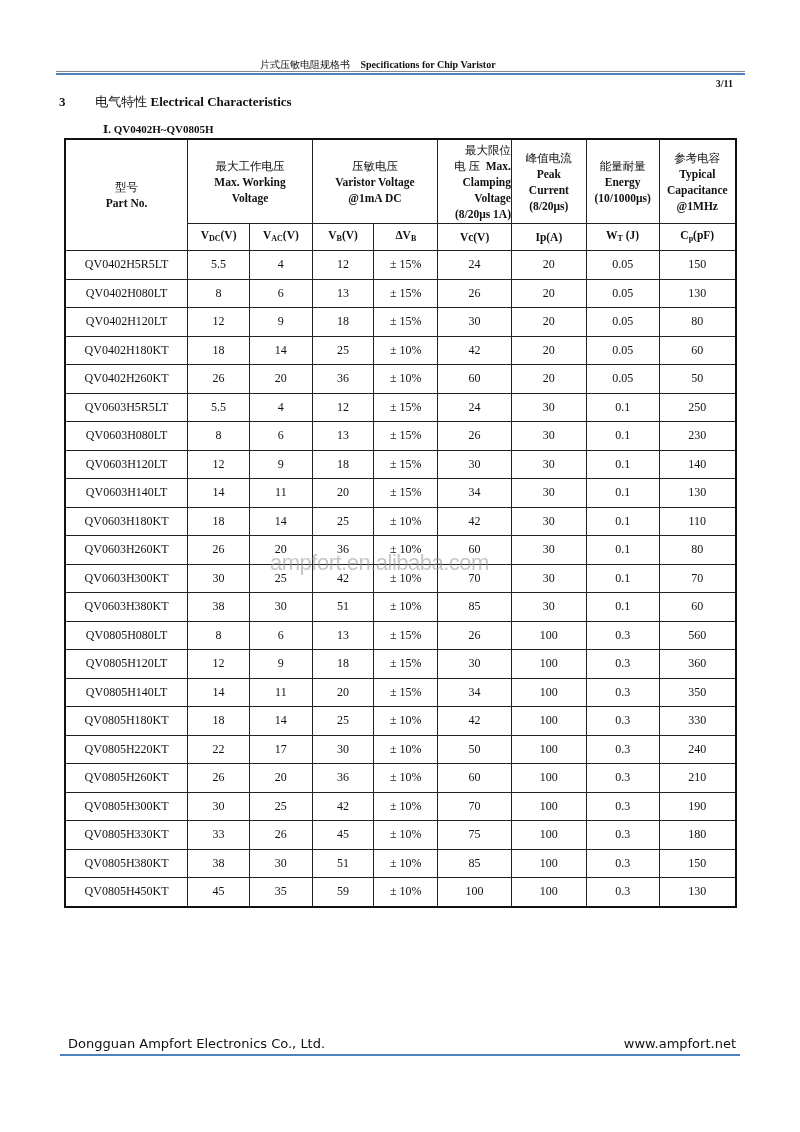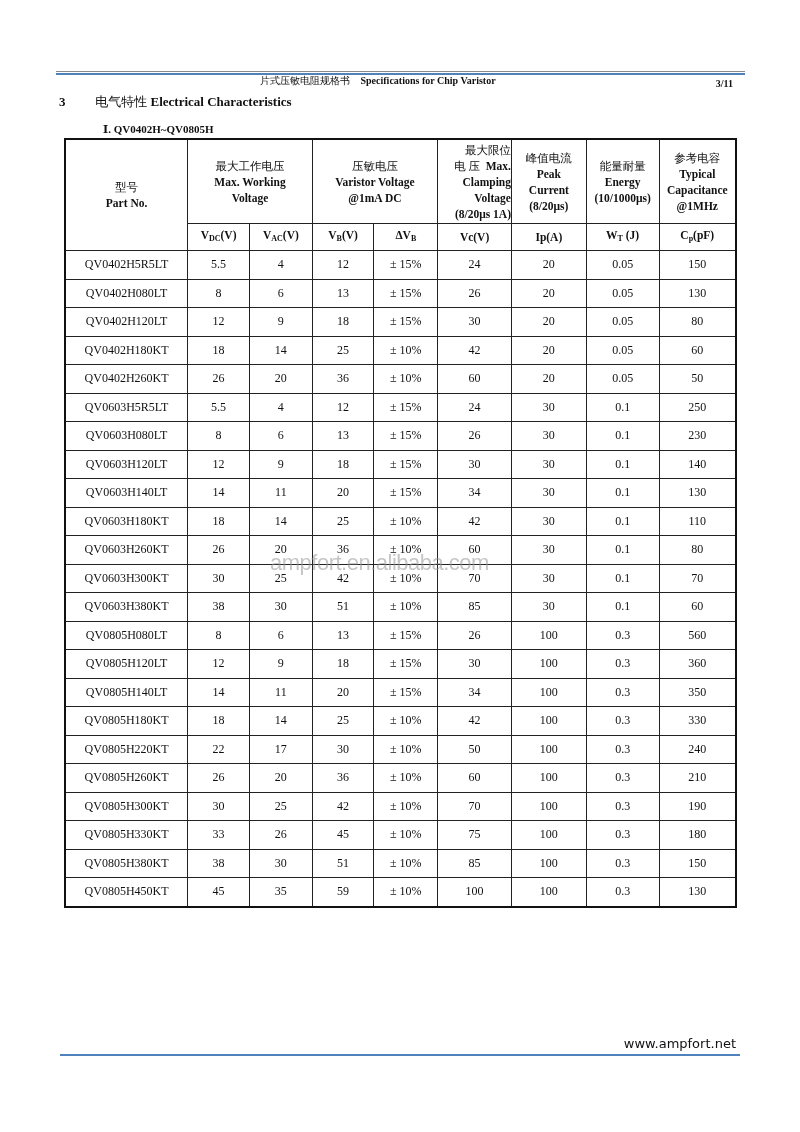--- a/index.html
+++ b/index.html
@@ -1,18 +1,18 @@
 <!DOCTYPE html>
 <html><head>
 <meta charset="utf-8">
 <style>
   html, body { margin:0; padding:0; background:#ffffff; }
   body { width:800px; height:1132px; position:relative; overflow:hidden; font-family:"Liberation Serif", "DejaVu Serif", serif; color:#111; }
   .hdr { position:absolute; top:58px; left:56px; width:689px; height:14px; font-size:10px; font-weight:bold; }
-  .hdr .center { position:absolute; left:204px; top:16px; white-space:nowrap; }
+  .hdr .center { position:absolute; left:204px; top:0; white-space:nowrap; }
   .hdr .cn { font-weight:normal; margin-right:8px; }
   .hdr .page { position:absolute; right:12px; top:0;margin-top:20px; }
   .hdr-line1 { position:absolute; top:71px; left:56px; width:689px; height:1px; background:#8a8a8a; }
   .hdr-line2 { position:absolute; top:73px; left:56px; width:689px; height:2px; background:#4f81bd; }
   .sec-title { position:absolute; top:93px; left:59px; font-size:13px; font-weight:bold; white-space:nowrap; }
   .sec-title .num { display:inline-block; width:33px; }
   .sec-title .cn { font-weight:normal;margin-top:40px; }
   .sub-title { position:absolute; top:123px; left:88px; font-size:11px; font-weight:bold;margin-left:15px; }
   table { position:absolute; top:138px; left:64px; width:673px; border-collapse:collapse; border:2px solid #111; font-size:12px; }
   th, td { border:1px solid #222; text-align:center; vertical-align:middle; padding:0; }
@@ -366,15 +366,16 @@
         <td>100</td>
         <td>0.3</td>
         <td>130</td>
       </tr>
     </tbody>
 </table>
 
 <div class="watermark">ampfort.en.alibaba.com</div>
 
 <div class="footer">
+  <span>Dongguan Ampfort Electronics Co., Ltd.</span>
   <span class="right">www.ampfort.net</span>
 </div>
 <div class="foot-line"></div>
 
 </body></html>

